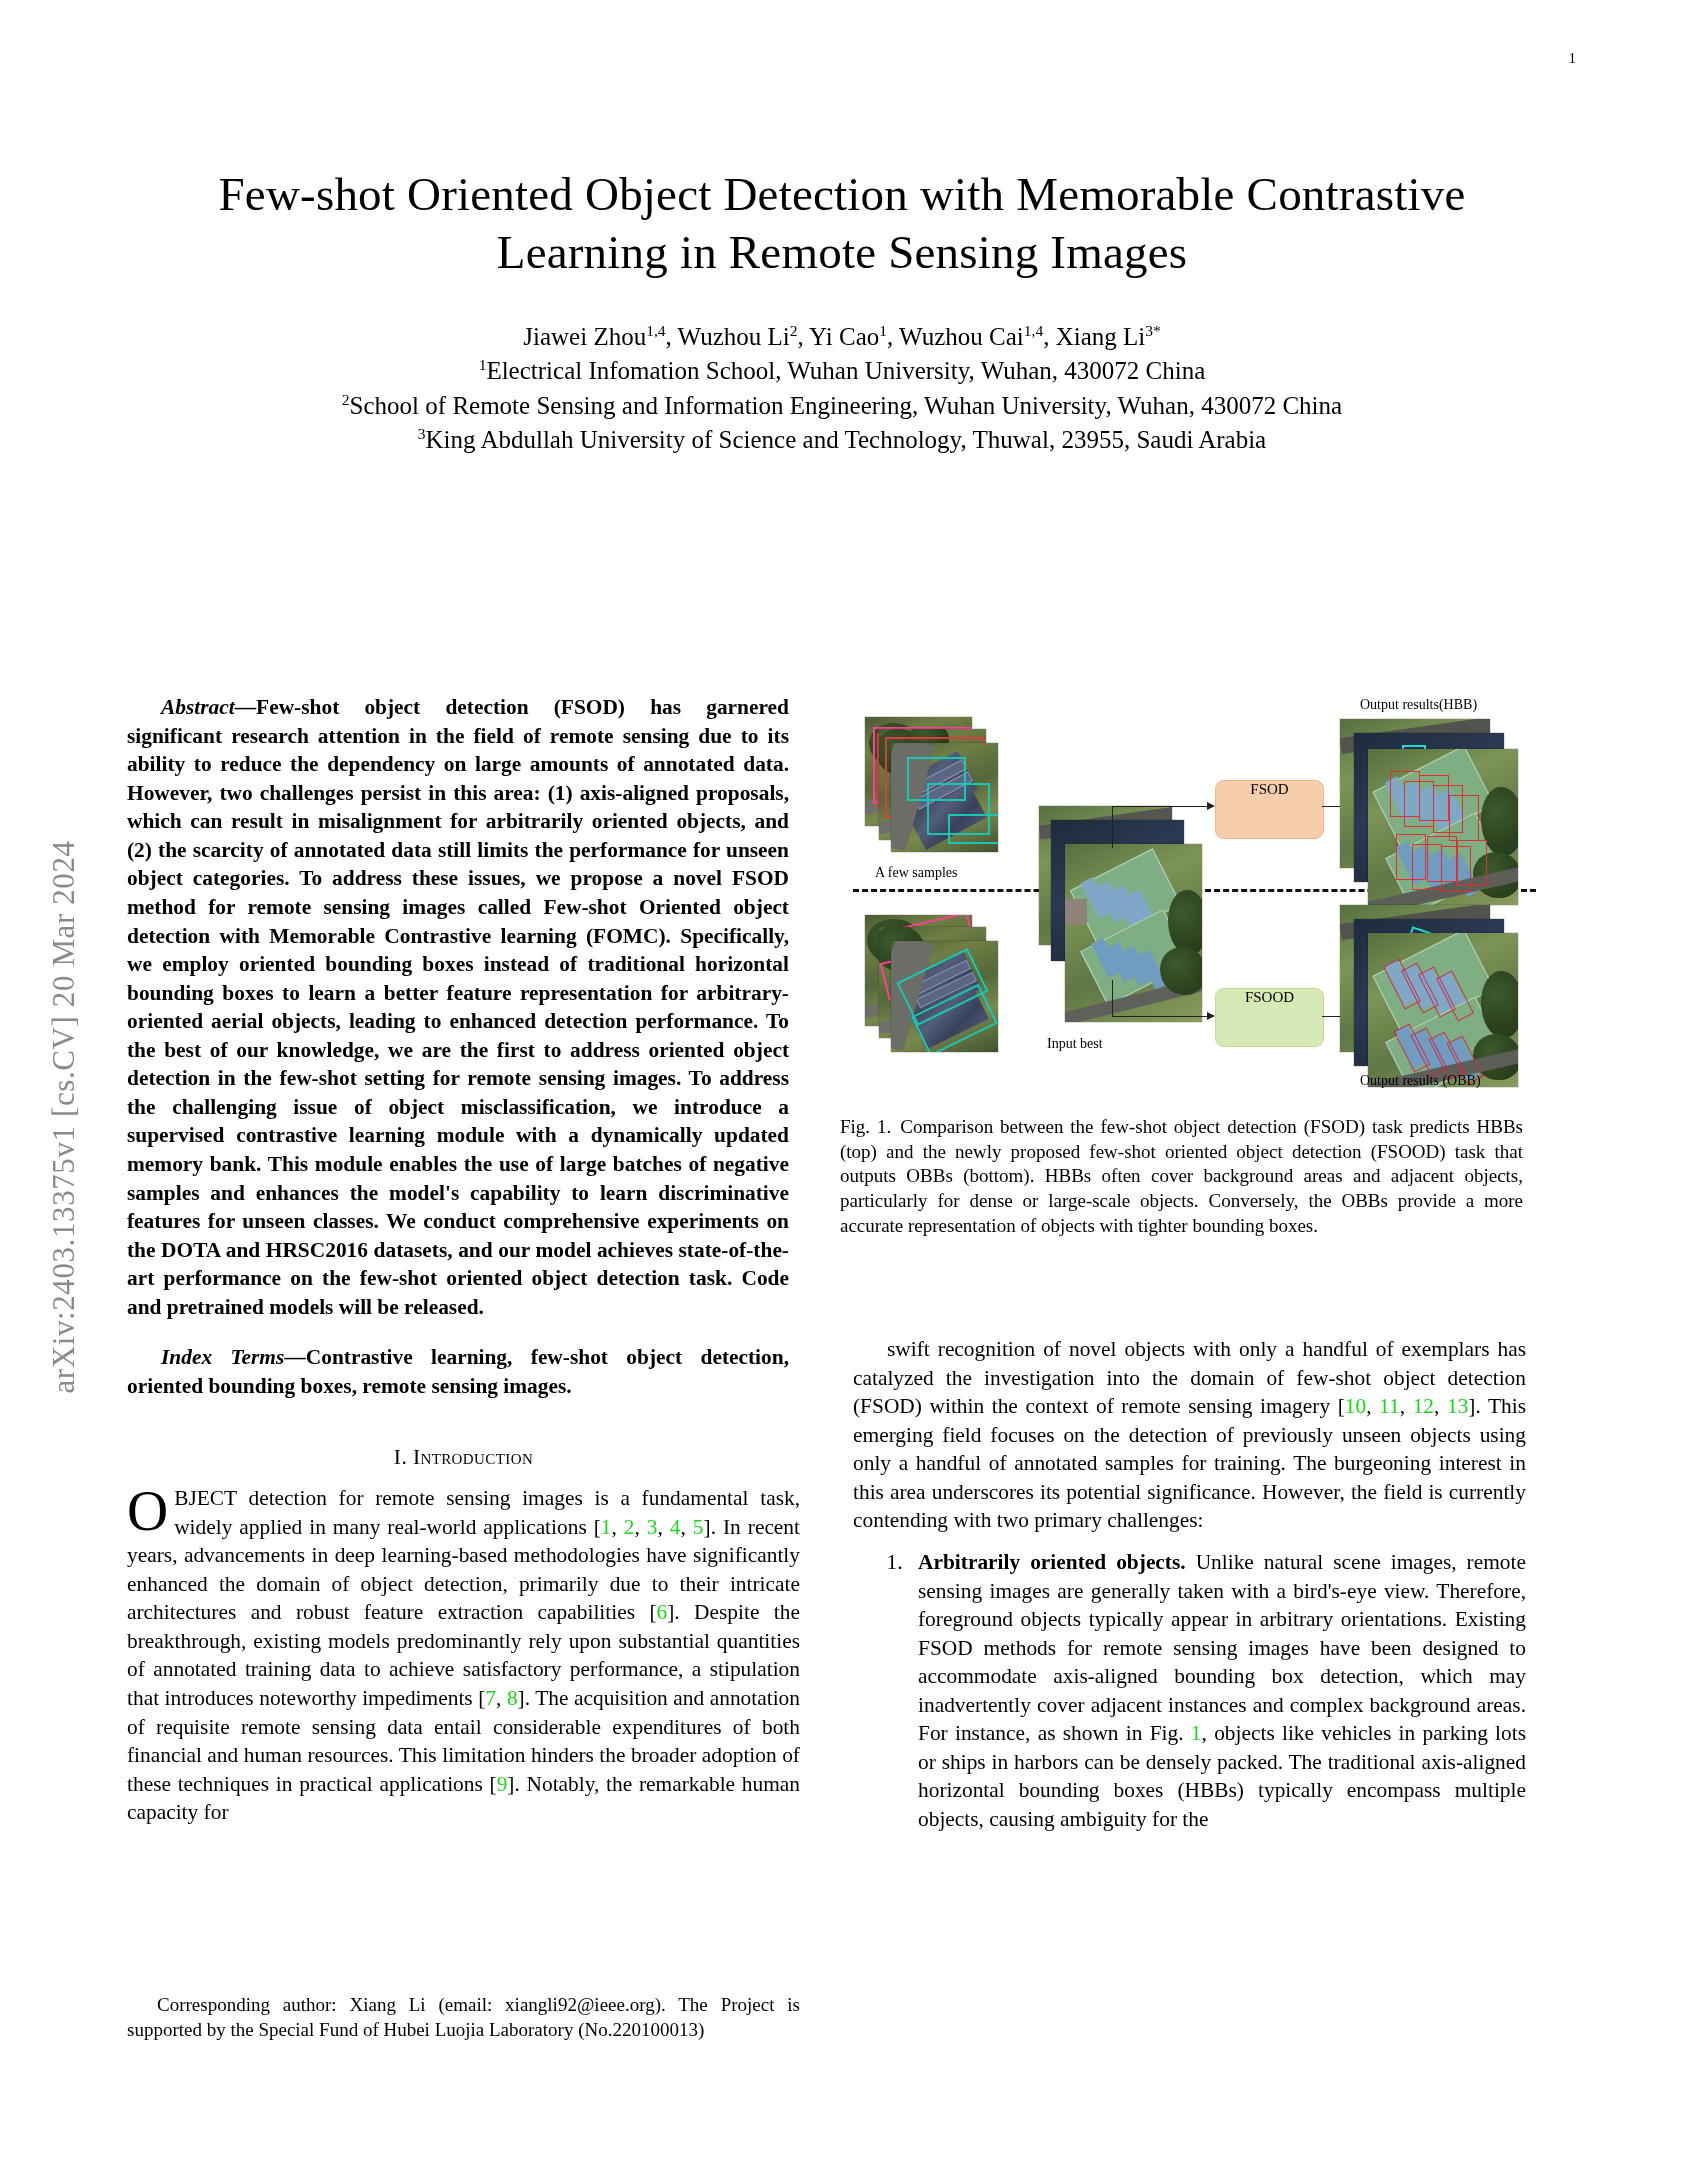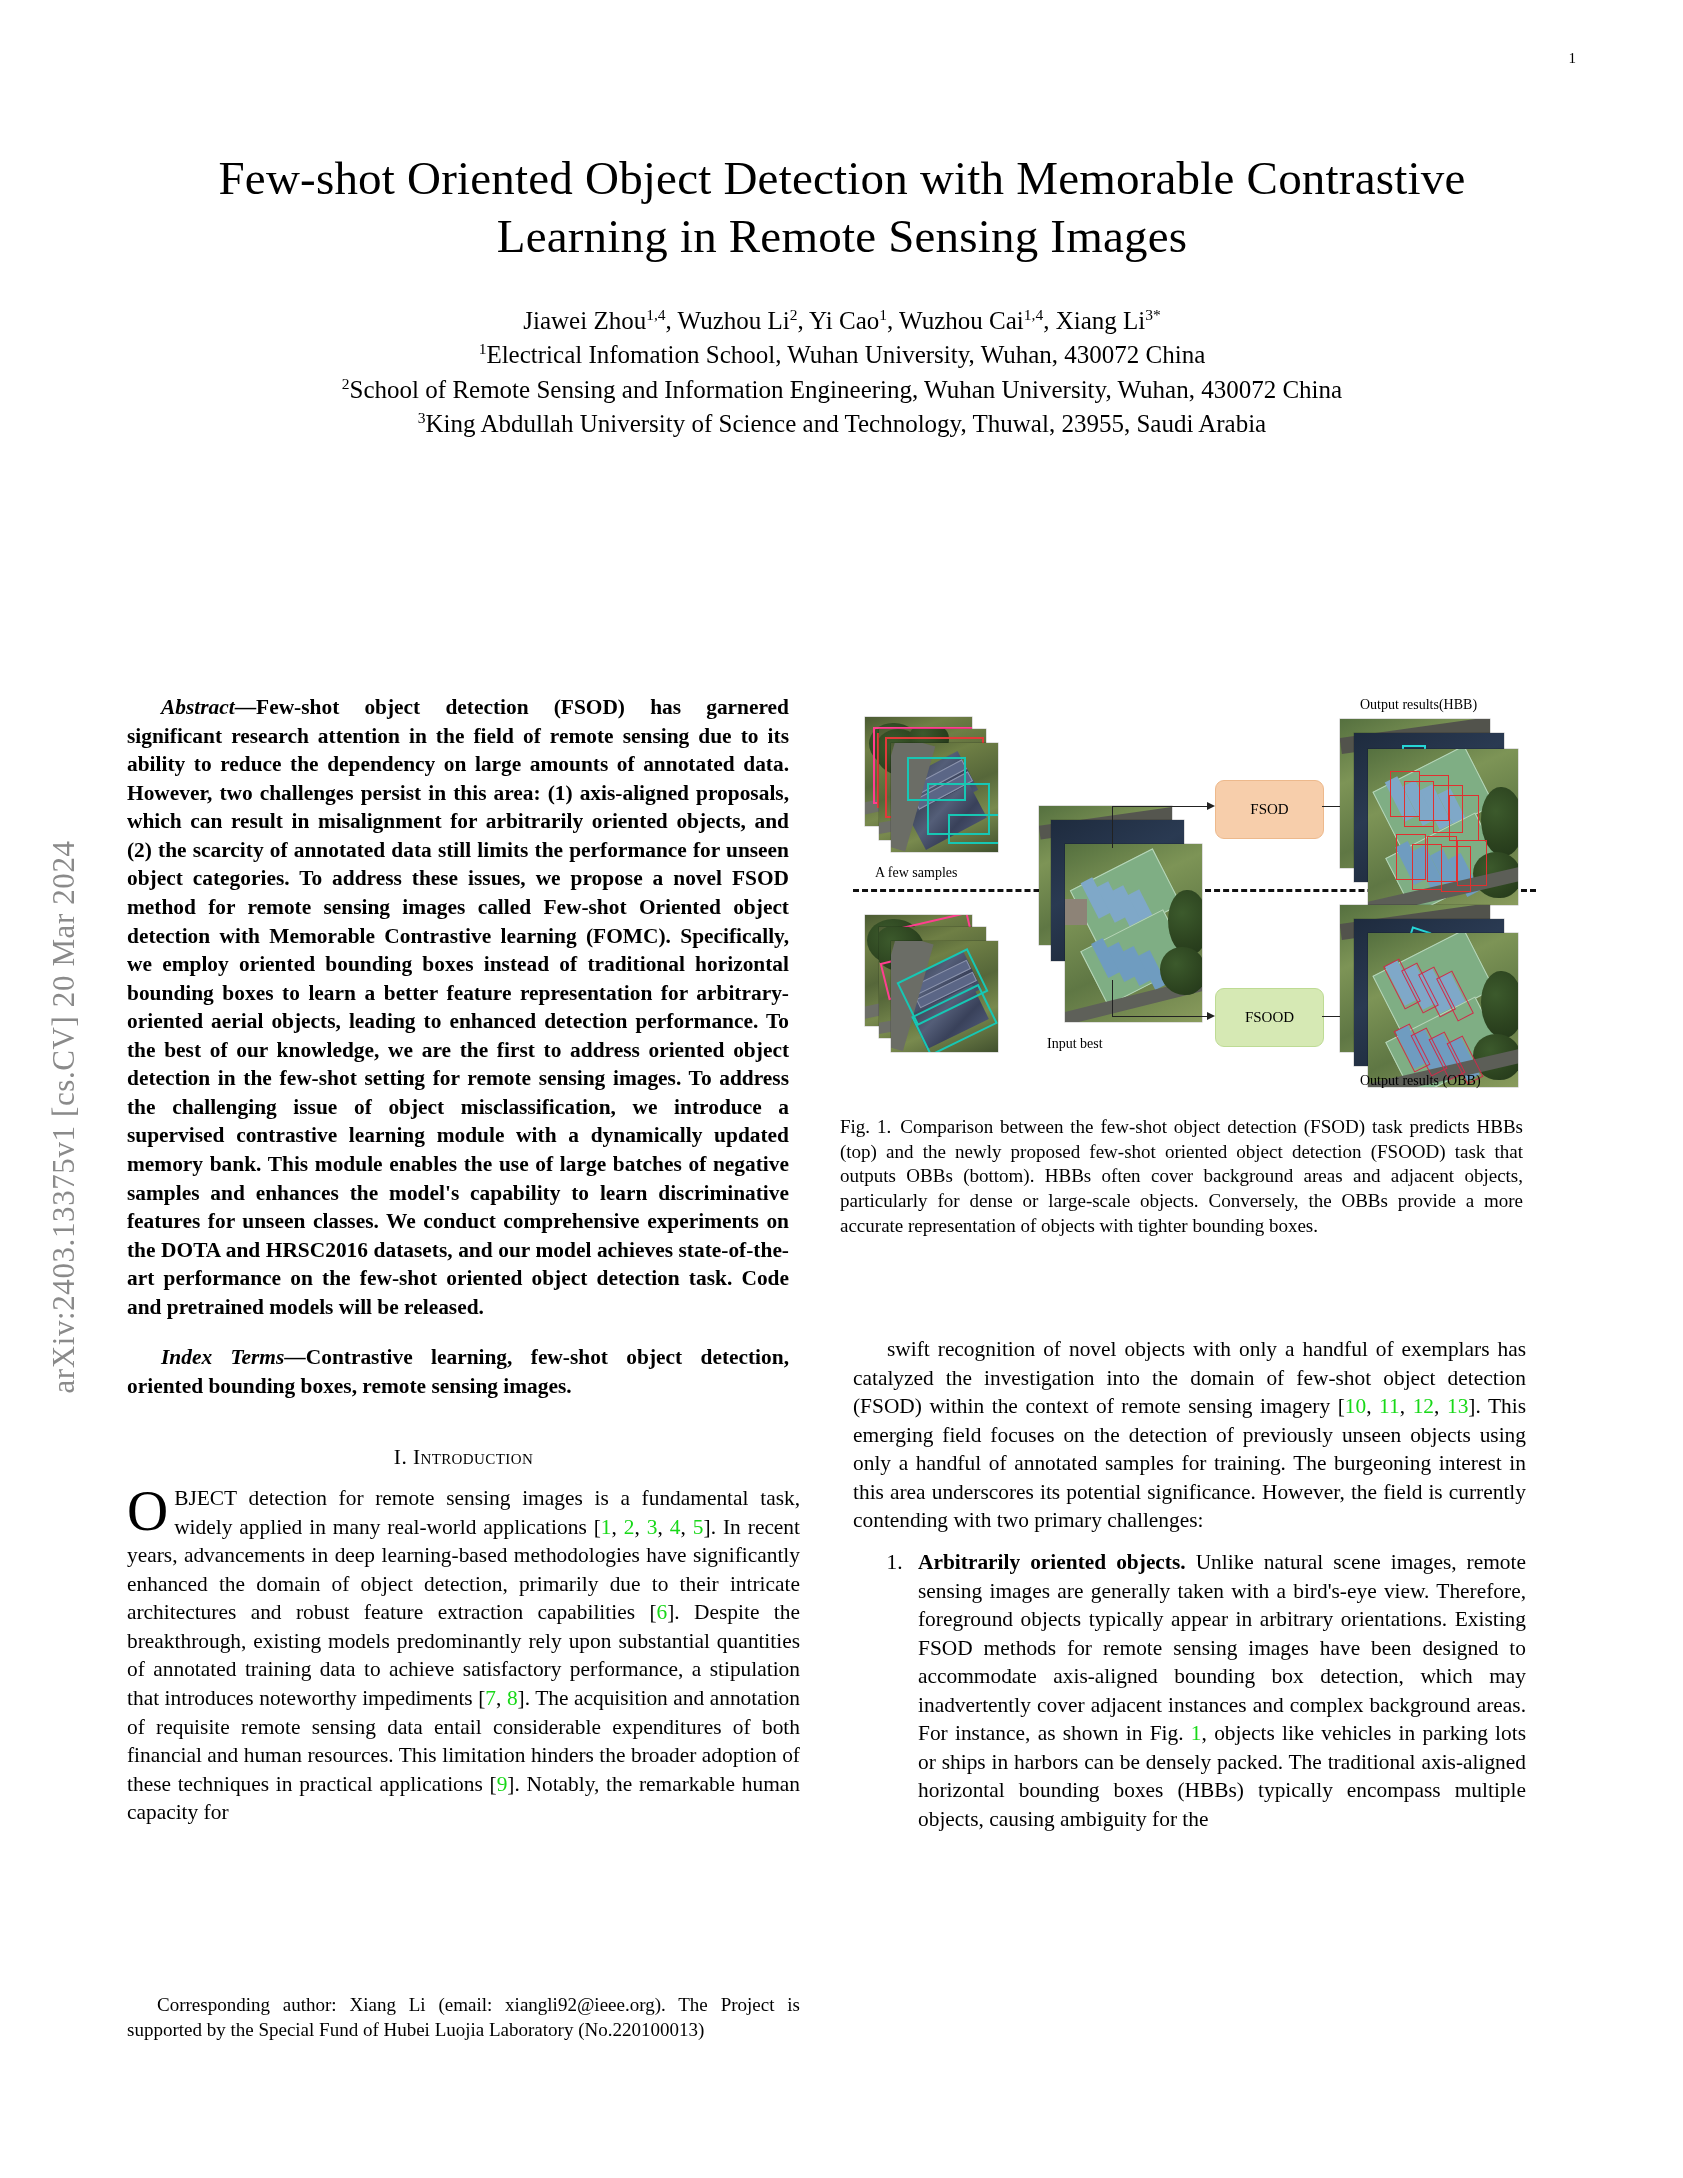--- a/index.html
+++ b/index.html
@@ -39,21 +39,21 @@
     position:absolute;
     left:129px; top:149px;
     width:1426px;
     text-align:center;
   }
   #paper-title {
     font-size:47px;
     line-height:1.24;
     font-weight:normal;
     letter-spacing:0.2px;
-    margin:0;
+    margin:16px;
   }
   #author-block {
     margin-top:38px;
     font-size:25px;
     line-height:1.38;
   }
   #author-block .aff { display:block; }
   sup { font-size:0.62em; vertical-align:super; line-height:0; }
 
   
@@ -143,21 +143,21 @@
     overflow:hidden;
   }
   .divider-dash {
     position:absolute;
     left:0; top:194px; width:683px;
     border-top:3px dashed #111;
   }
   .procbox {
     position:absolute;
     border-radius:9px;
-    display:flex; align-items:center; justify-content:center;
+    display:flex; align-items:flex-start; justify-content:center;
     font-size:15px;
     font-family:"Liberation Serif", serif;
   }
   .arrow-line {
     position:absolute;
     height:1.3px; background:#222;
   }
   .arrow-head {
     position:absolute;
     width:0;height:0;

